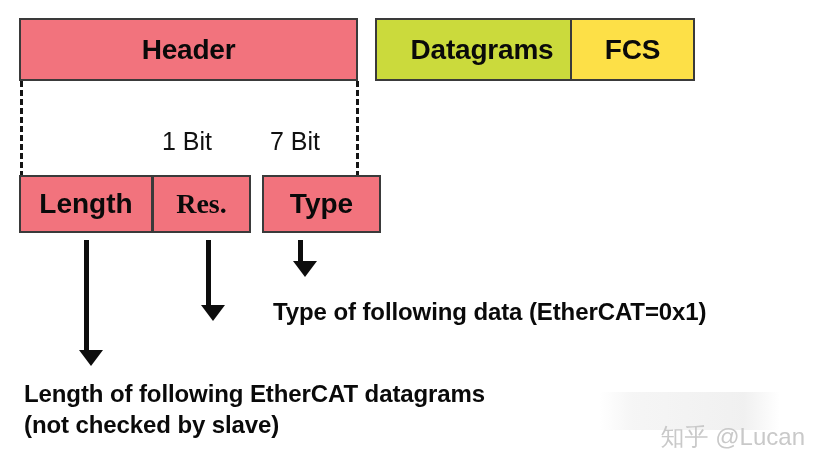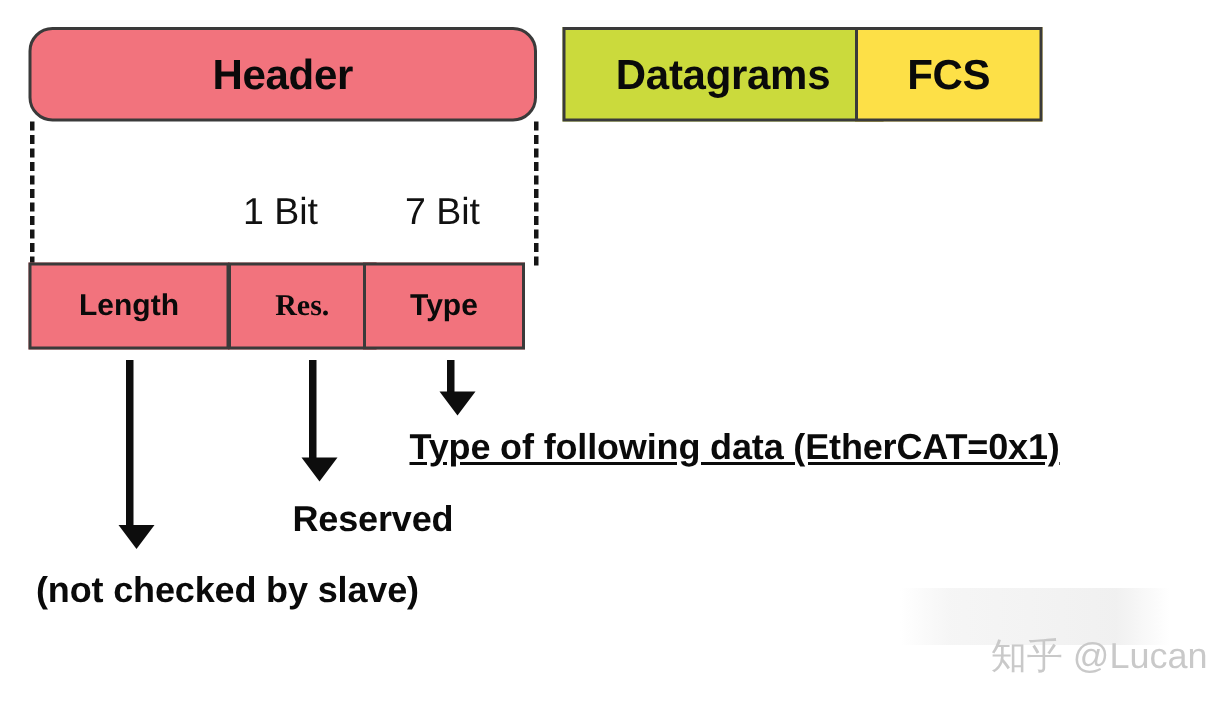--- a/index.html
+++ b/index.html
@@ -27,21 +27,20 @@
     align-items: center;
     justify-content: center;
     font-weight: bold;
     color: #0a0a0a;
     letter-spacing: -0.2px;
   }
   #box-header {
     left: 19px; top: 18px; width: 339px; height: 63px;
     background: #F2737D;
     font-size: 28px;
-    border-radius: 16px;
   }
   #box-datagrams {
     left: 357px; top: 18px; width: 214px; height: 63px;
     background: #CBDA3C;
     font-size: 28px;
     margin-left: 18px;
   }
   #box-fcs {
     left: 570px; top: 18px; width: 125px; height: 63px;
     background: #fde047;
@@ -71,29 +70,29 @@
 
   
   .sub-box {
     position: absolute;
     box-sizing: border-box;
     border: 2px solid #3a3a3a;
     background: #F2737D;
     display: flex;
     align-items: center;
     justify-content: center;
-    font-size: 20px;
+    font-size: 28px;
     font-weight: bold;
     color: #0a0a0a;
     height: 58px;
     top: 175px;
   }
   #sub-length { left: 19px;  width: 134px; }
   #sub-res    { left: 152px; width: 99px; font-family: Liberation Serif, serif; }
-  #sub-type   { left: 242px; width: 108px; justify-content: center; }
+  #sub-type   { left: 262px; width: 119px; justify-content: center; }
 
   
   .arrow {
     position: absolute;
     width: 0;
     border-left: 5px solid #0d0d0d;
   }
   .arrow::after {
     content: "";
     position: absolute;
@@ -110,21 +109,21 @@
 
   
   .callout {
     position: absolute;
     font-size: 24px;
     font-weight: bold;
     color: #0a0a0a;
     white-space: nowrap;
     letter-spacing: -0.1px;
   }
-  #text-type     { left: 273px; top: 285px; text-decoration: underline; }
+  #text-type     { left: 273px; top: 298px; }
   #text-reserved { left: 195px; top: 333px; }
   #text-length   { left: 24px;  top: 378px; line-height: 1.3; white-space: normal; }
 
   
   #watermark {
     position: absolute;
     right: 14px;
     bottom: 14px;
     font-size: 24px;
     color: #c9c9c9;
@@ -172,22 +171,22 @@
   <div id="sub-type" class="sub-box">
     <span>Type</span>
   </div>
 
   <div id="arrow-type" class="arrow"></div>
   <div id="arrow-reserved" class="arrow"></div>
   <div id="arrow-length" class="arrow"></div>
 
   <div id="text-type" class="callout">Type of following data (EtherCAT=0x1)</div>
 
-  <div id="text-reserved" class="callout">Reserved</div>
 
   <div id="text-length" class="callout">
+    <div>Length of following EtherCAT datagrams</div>
     <div>(not checked by slave)</div>
   </div>
 
   <div id="watermark-smudge"></div>
   <div id="watermark">知乎 @Lucan</div>
 
 </div>
 
 </body></html>

